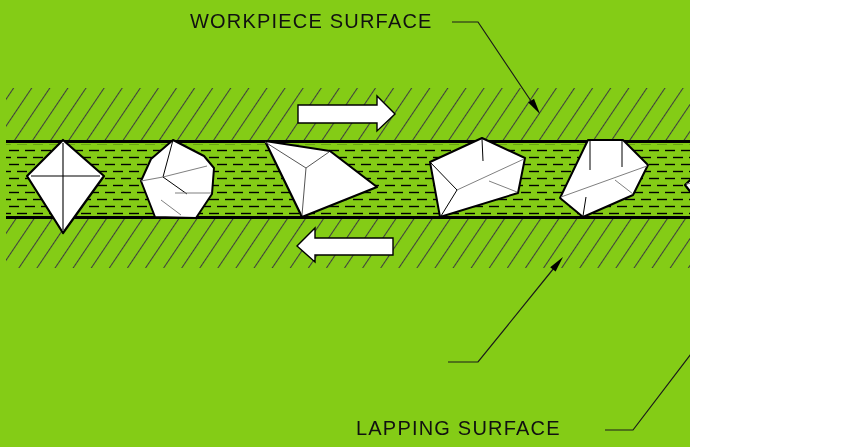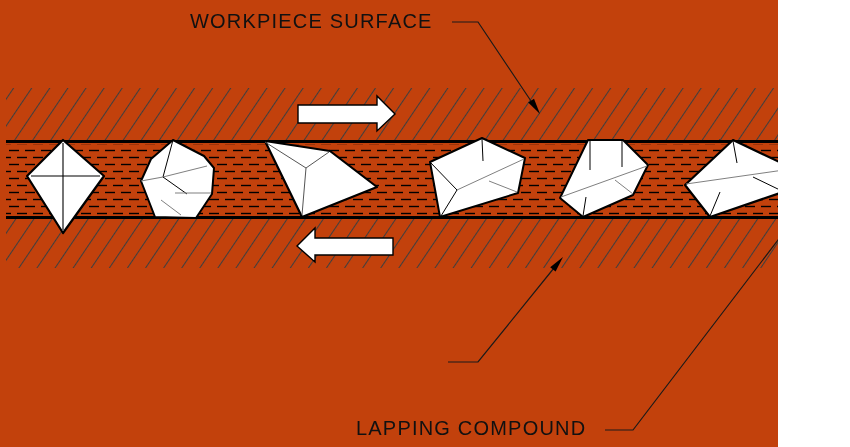--- a/index.html
+++ b/index.html
@@ -1,19 +1,19 @@
 <!DOCTYPE html>
 <html><head>
 <meta charset="utf-8">
 <style>
   html,body{margin:0;padding:0;background:#ffffff;}
   .canvas{
     position:relative;
-    width:778px;height:447px;
-    background:#c2410c;
+    width:690px;height:447px;
+    background:#84cc16;
     font-family:"Liberation Sans", sans-serif;
     overflow:hidden;
   }
   .canvas svg{position:absolute;left:0;top:0;}
   .label{
     position:absolute;
     font-size:20px;
     letter-spacing:1.2px;
     color:#111111;
     white-space:nowrap;
@@ -117,14 +117,14 @@
     </g>
     <g>
       <polyline points="605,430 633,430 791,223" fill="none" stroke="#1a1a1a" stroke-width="1.2"></polyline>
       <polygon points="793.1,225.8 787.5,221.6 800,211" fill="#000000"></polygon>
     </g>
   </svg>
 
   <div class="label label-workpiece">WORKPIECE SURFACE</div>
 
 
-  <div class="label label-compound">LAPPING COMPOUND</div>
+  <div class="label label-compound">LAPPING SURFACE</div>
 </div>
 
 </body></html>

